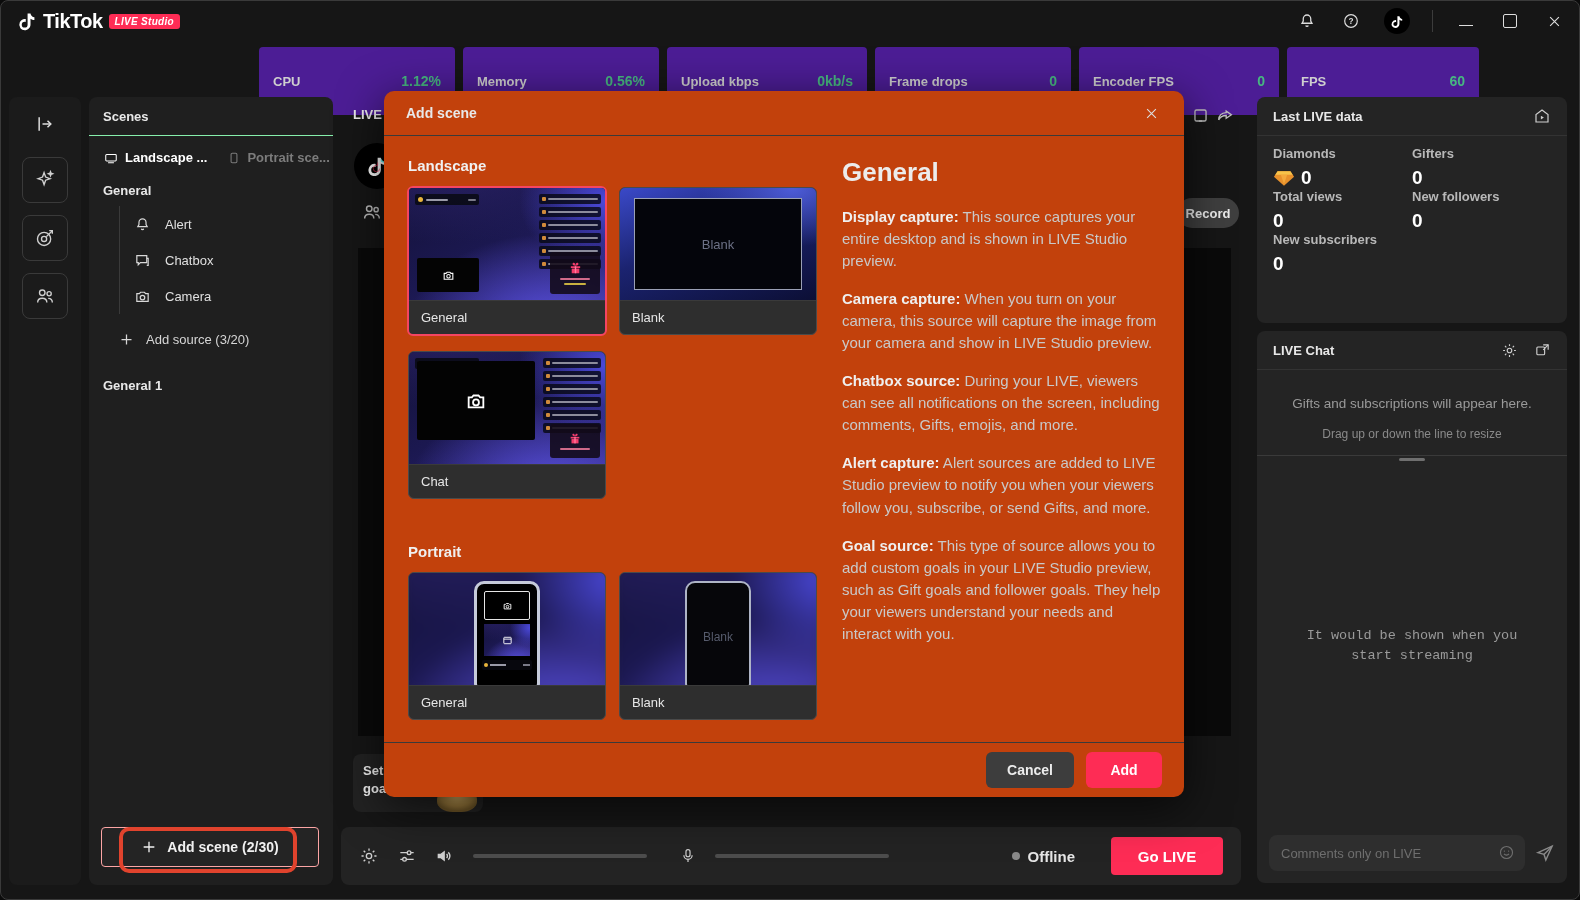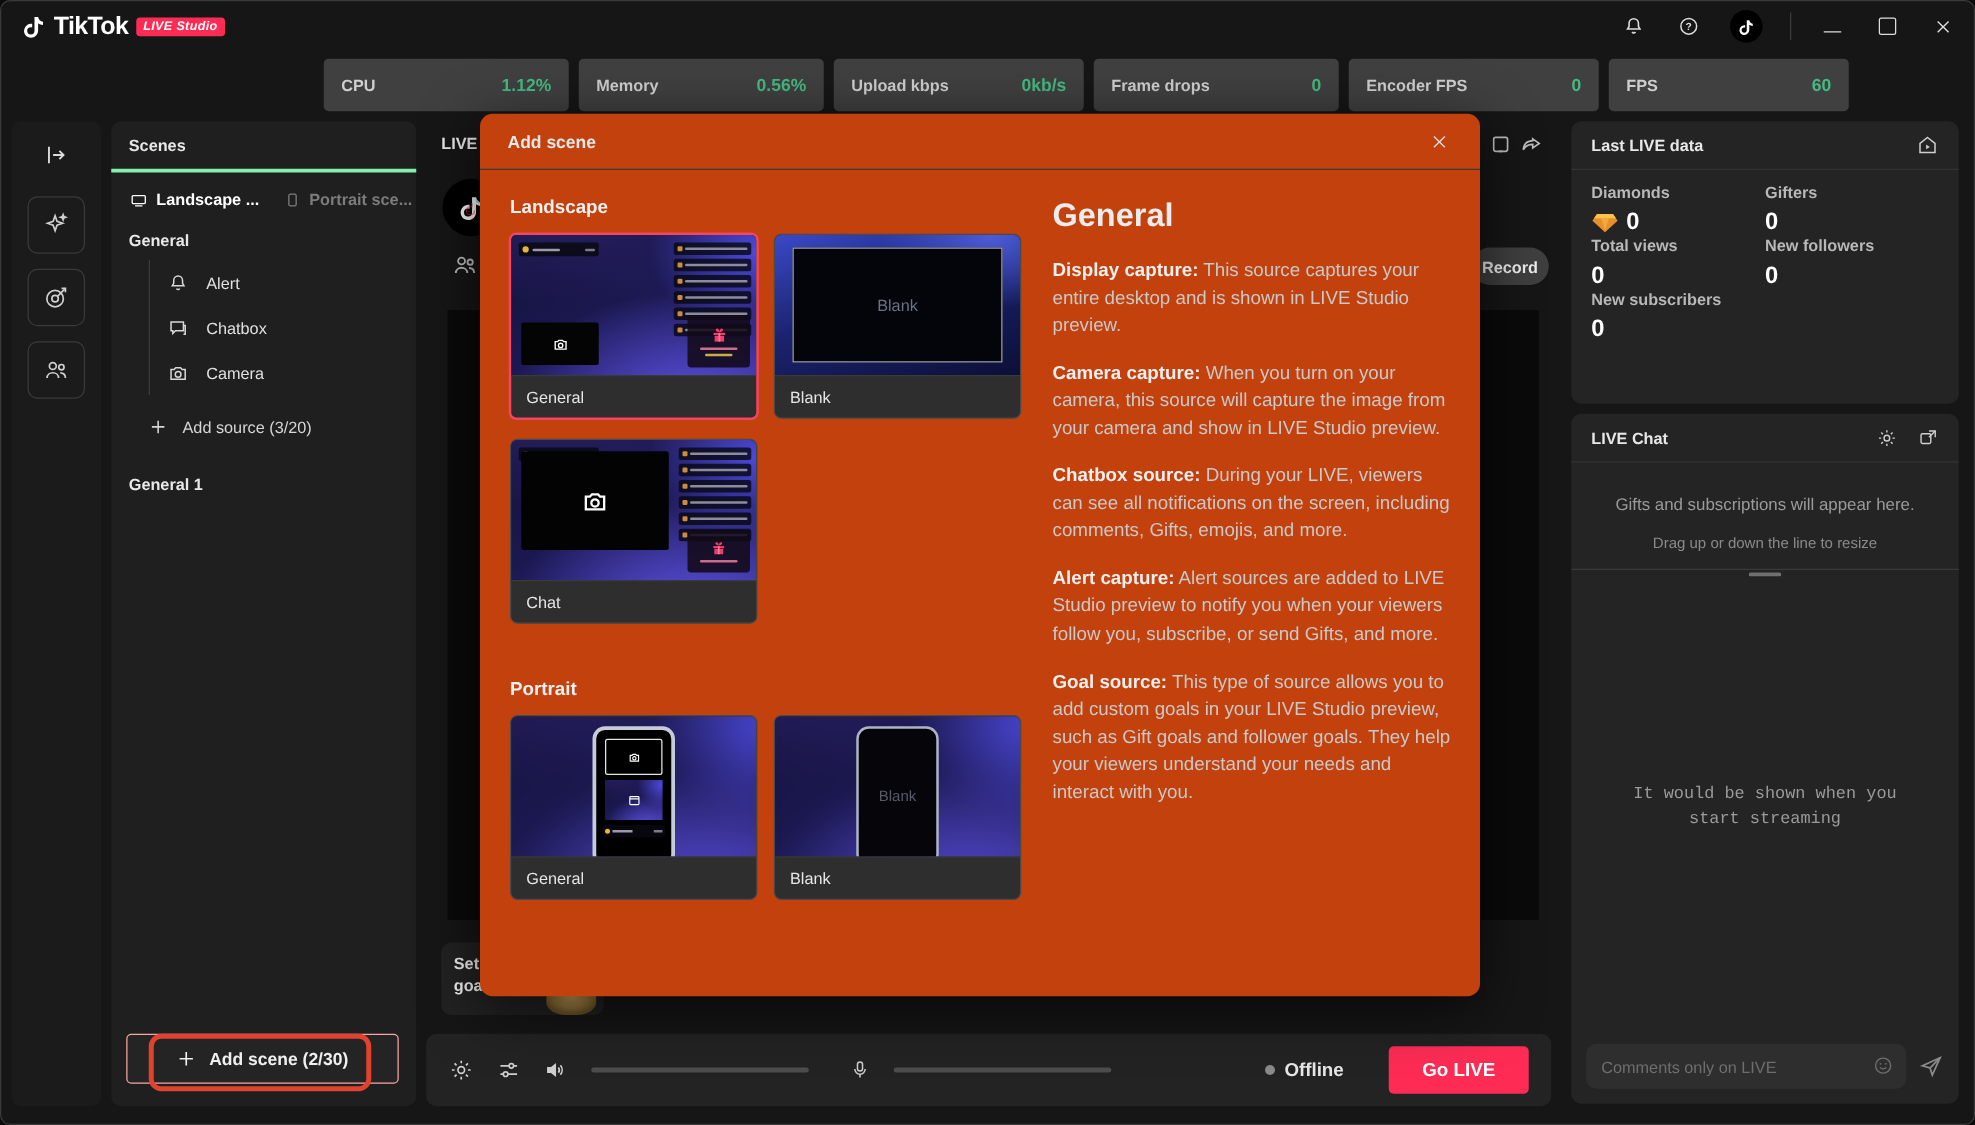--- a/index.html
+++ b/index.html
@@ -14,32 +14,32 @@
   .brand-badge{background:#fe2c55;color:#fff;font-size:10px;font-weight:800;font-style:italic;padding:2px 6px;border-radius:3px;letter-spacing:.3px;}
   .tb-right{margin-left:auto;display:flex;align-items:center;gap:22px;}
   .tb-icon{width:22px;height:22px;display:grid;place-items:center;cursor:pointer;}
   .tb-avatar{width:26px;height:26px;border-radius:50%;background:#000;display:grid;place-items:center;overflow:hidden;}
   .tb-sep{width:1px;height:22px;background:#3c3c3c;}
   .win-min{width:14px;height:1px;background:#ddd;margin-top:8px;}
   .win-max{width:12px;height:12px;border:1.6px solid #ddd;border-radius:2px;}
 
   
   .statsbar{left:258px;top:46px;display:flex;gap:8px;}
-  .stat{height:36px;background:#404040;border-radius:4px;display:flex;align-items:center;justify-content:space-between;padding:3px 14px;}
+  .stat{height:36px;background:#4c1d95;border-radius:4px;display:flex;align-items:center;justify-content:space-between;padding:16px 14px;}
   .stat .lb{font-size:13px;font-weight:700;color:#cfcfcf;}
   .stat .vl{font-size:14px;font-weight:700;color:#47b881;}
 
   
   .rail{left:8px;top:96px;width:72px;height:788px;background:#1b1b1b;border-radius:8px;display:flex;flex-direction:column;align-items:center;padding-top:8px;}
   .rail-top{width:44px;height:38px;display:grid;place-items:center;margin-bottom:14px;cursor:pointer;}
   .rail-btn{width:44px;height:44px;border:1px solid #3a3a3a;border-radius:8px;display:grid;place-items:center;margin-bottom:12px;cursor:pointer;}
 
   
   .scenes{left:88px;top:96px;width:244px;height:788px;background:#1f1f1f;border-radius:8px;}
-  .scenes-h{height:38px;display:flex;align-items:center;padding:0 14px;font-size:13px;font-weight:700;border-bottom:3px solid #86efac;}
+  .scenes-h{height:38px;display:flex;align-items:center;padding:0 14px;font-size:13px;font-weight:700;border-bottom:1px solid #86efac;}
   .tabs{display:flex;align-items:center;gap:10px;padding:14px 14px 10px;}
   .tab{display:flex;align-items:center;gap:6px;font-size:13px;font-weight:700;cursor:pointer;white-space:nowrap;}
   .tab.active{color:#fff;}
   .tab.idle{color:#7c7c7c;}
   .tab-sep{width:1px;height:14px;background:#3c3c3c;}
   .grp{padding:8px 14px 4px;font-size:13px;font-weight:700;color:#e8e8e8;}
   .srclist{position:relative;margin:4px 0 0 30px;border-left:1px solid #3a3a3a;padding-left:0;}
   .srcitem{display:flex;align-items:center;gap:14px;height:36px;padding-left:14px;font-size:13px;color:#e0e0e0;cursor:pointer;}
   .addsrc{display:flex;align-items:center;gap:12px;height:34px;margin:8px 0 0 30px;font-size:13px;color:#d6d6d6;cursor:pointer;}
   .grp2{padding:22px 14px 4px;font-size:13px;font-weight:700;color:#e8e8e8;}
@@ -641,17 +641,21 @@
 
       <div class="m-desc">
         <h1>General</h1>
         <p><b>Display capture:</b><span> This source captures your entire desktop and is shown in LIVE Studio preview.</span></p>
         <p><b>Camera capture:</b><span> When you turn on your camera, this source will capture the image from your camera and show in LIVE Studio preview.</span></p>
         <p><b>Chatbox source:</b><span> During your LIVE, viewers can see all notifications on the screen, including comments, Gifts, emojis, and more.</span></p>
         <p><b>Alert capture:</b><span> Alert sources are added to LIVE Studio preview to notify you when your viewers follow you, subscribe, or send Gifts, and more.</span></p>
         <p><b>Goal source:</b><span> This type of source allows you to add custom goals in your LIVE Studio preview, such as Gift goals and follower goals. They help your viewers understand your needs and interact with you.</span></p>
       </div>
     </div>
+    <div class="m-f">
+      <button class="btn-cancel">Cancel</button>
+      <button class="btn-add">Add</button>
+    </div>
   </div>
 
   <div class="abs annobox"></div>
 
 </div>
 
 </body></html>

